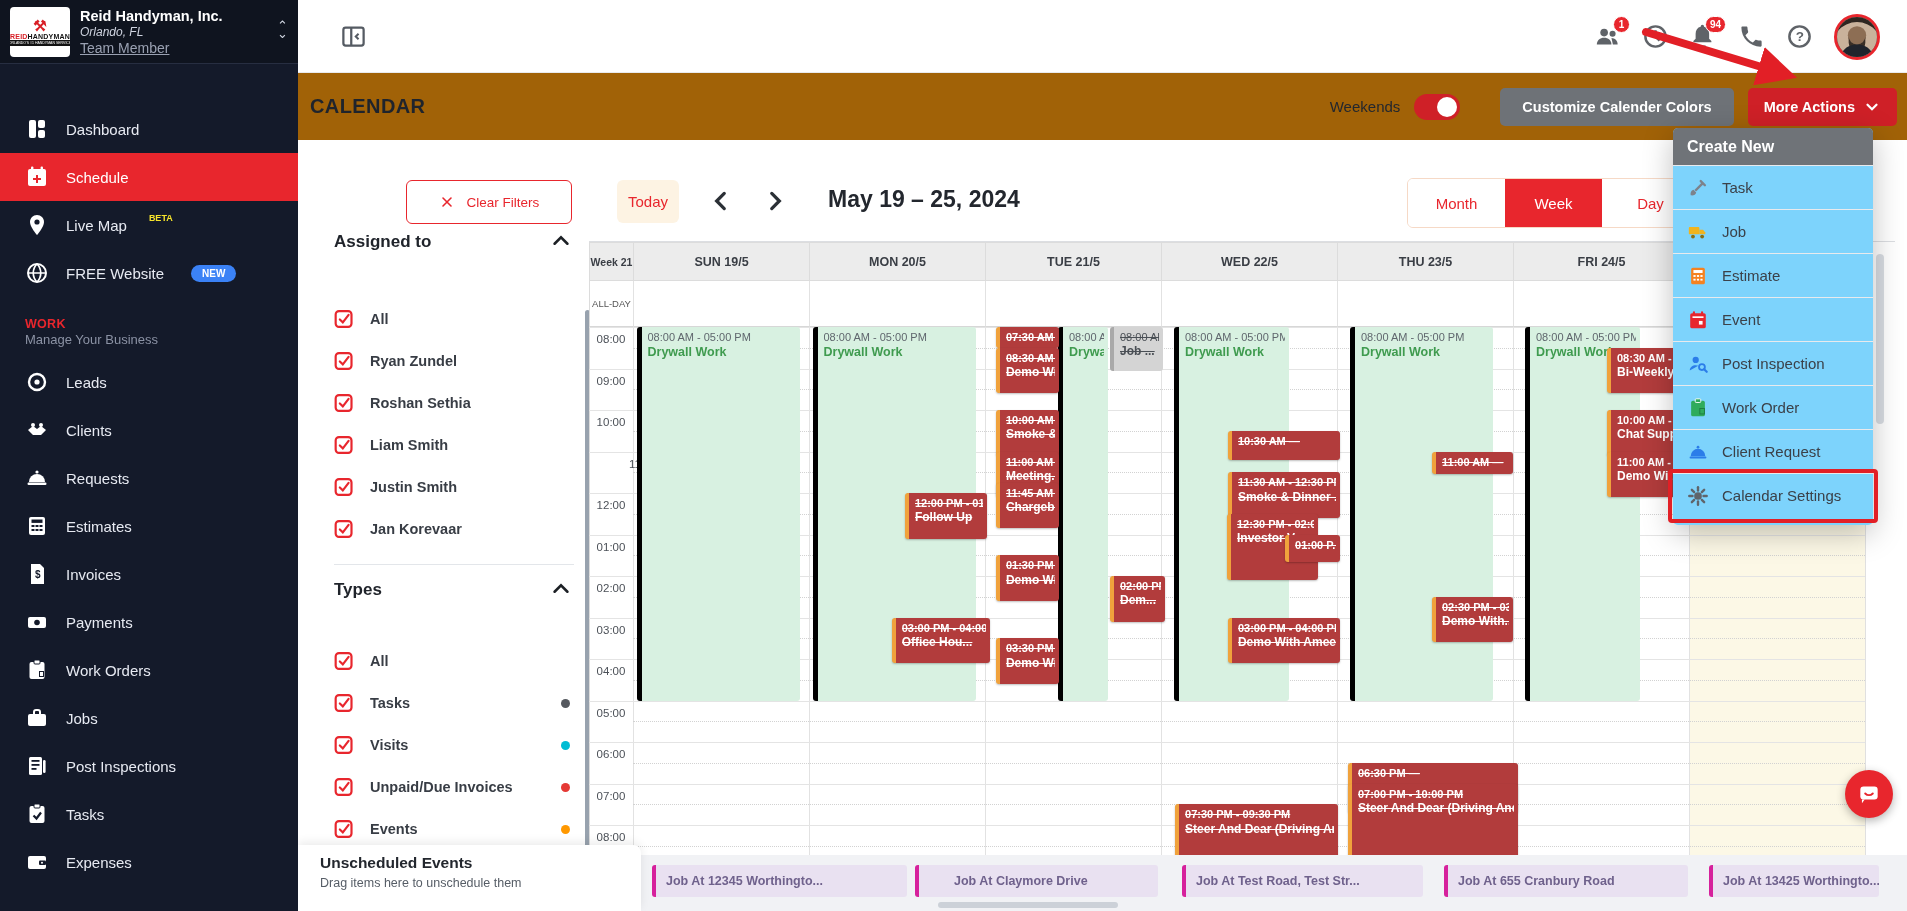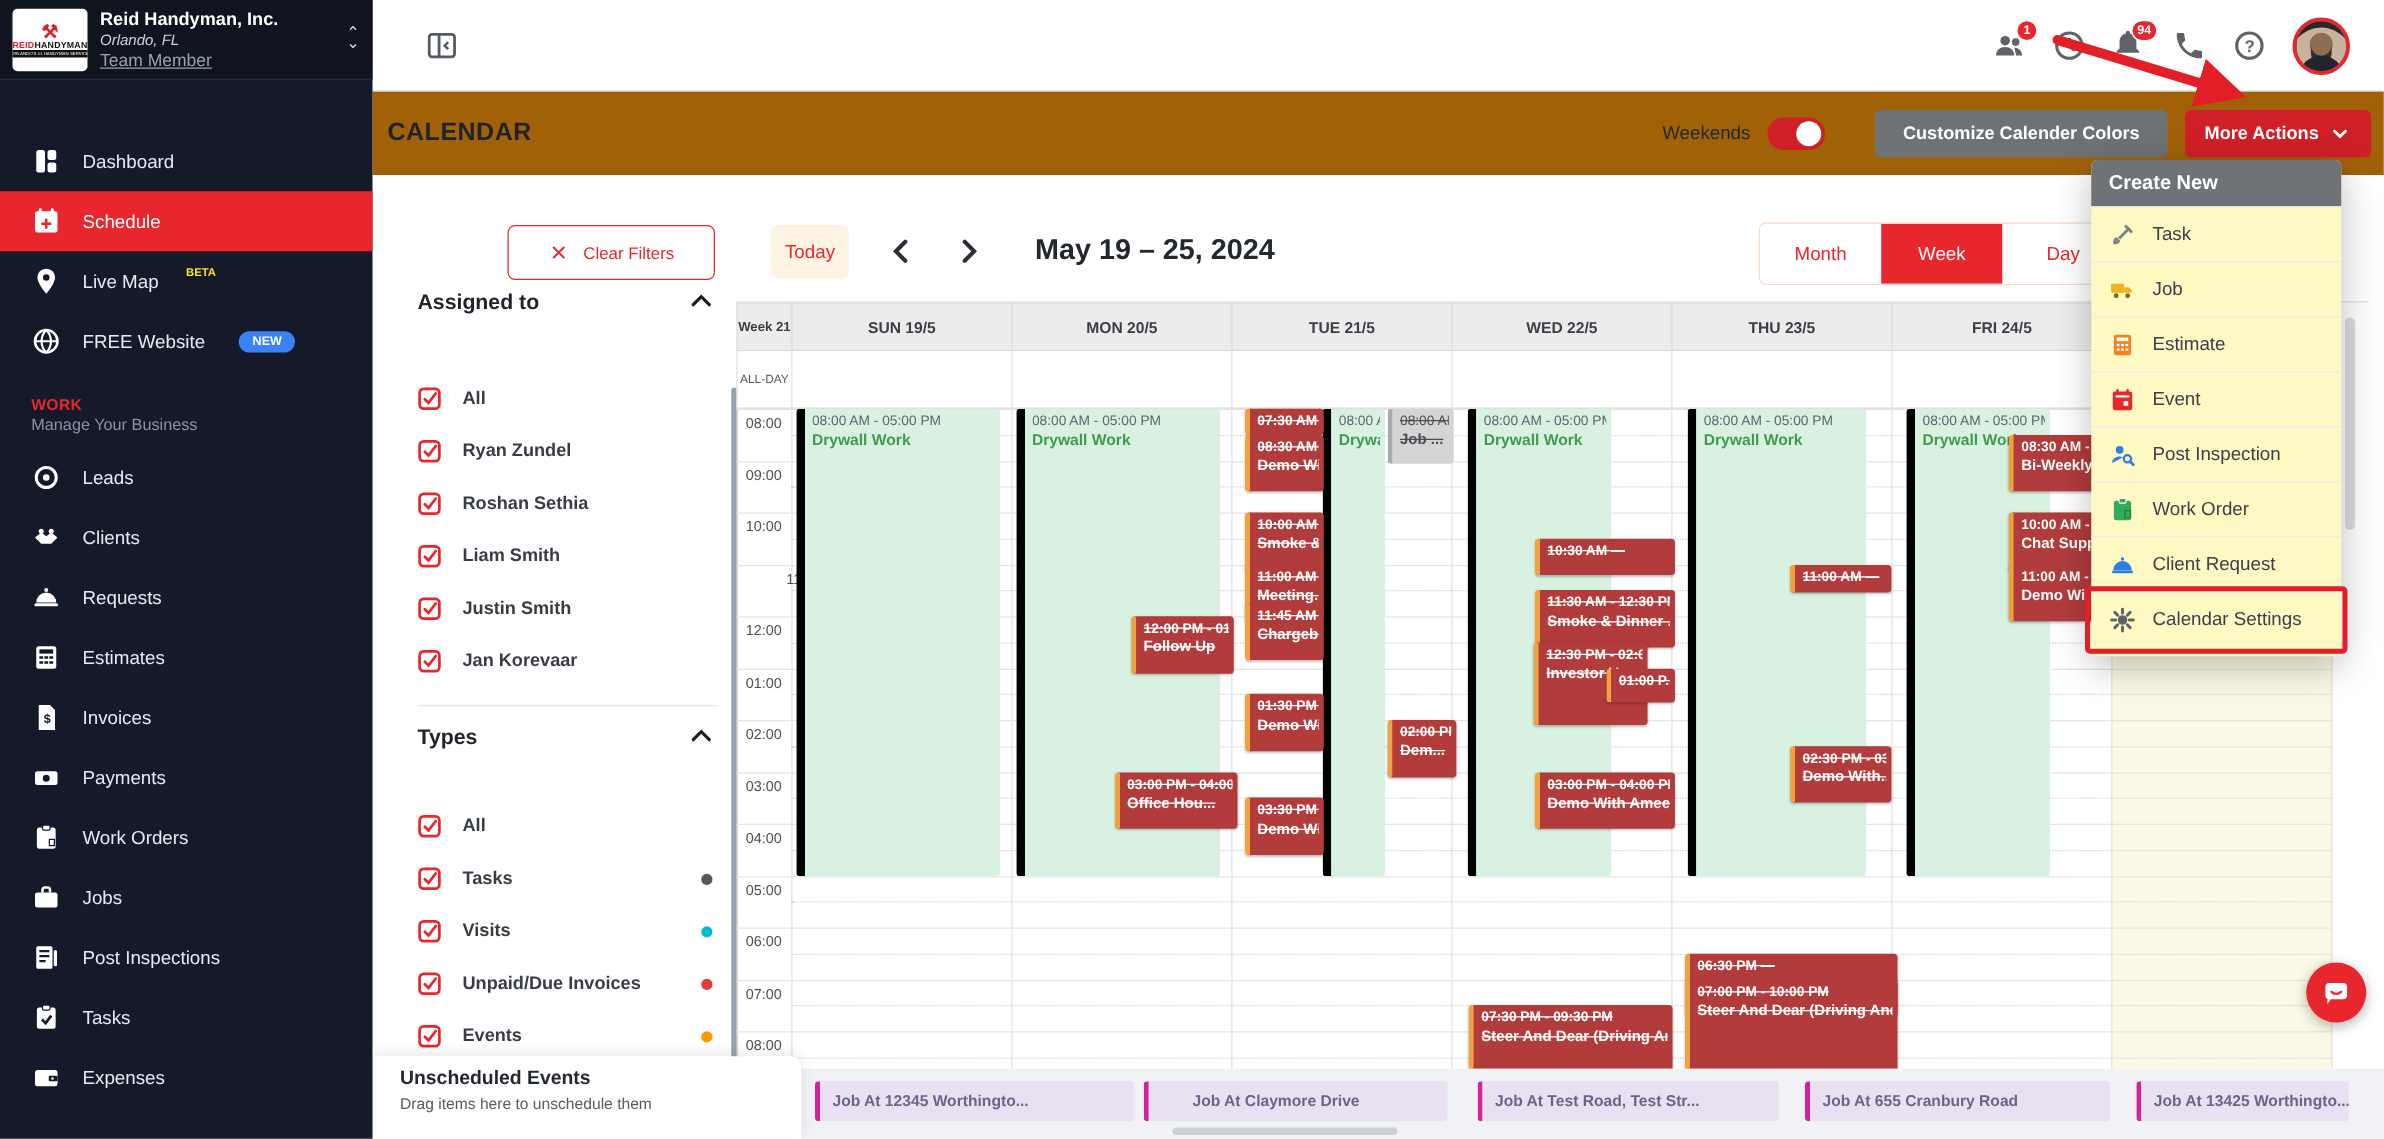--- a/index.html
+++ b/index.html
@@ -74,32 +74,32 @@
   .g-gutter-allday { font-size:9.5px; color:#555; display:flex; align-items:center; justify-content:center; }
   .g-body { position:absolute; left:0; top:85px; width:1276px; height:529px; }
   .g-col { position:absolute; top:0; bottom:0; border-left:1px solid #e2e2e2; }
   .g-col.weekend { background:#fcf8e6; }
   .hline { position:absolute; left:0; width:1276px; border-top:1px solid #e4e4e4; }
   .hline.dotted { border-top:1px dotted #d2d2d2; width:1232px; left:44px; }
   .tlabel { position:absolute; left:0; width:44px; text-align:center; font-size:11.5px; color:#4c5158; }
   .ev { position:absolute; border-radius:3px; overflow:hidden; padding:3px 4px 2px 6px; line-height:1.3; }
   .ev .l1 { font-size:11px; white-space:nowrap; overflow:hidden; }
   .ev .l2 { font-size:12px; font-weight:bold; white-space:nowrap; overflow:hidden; }
-  .ev-visit { background:#d8f1e1; border-left:7px solid #000000; }
+  .ev-visit { background:#d8f1e1; border-left:5px solid #000000; }
   .ev-visit .l1 { color:#5f666d; }
   .ev-visit .l2 { color:#3f9b4f; font-size:12.5px; }
   .ev-task { background:#b23c3c; border-left:4px solid #f0a23c; color:#fff; box-shadow:0 1px 2px rgba(0,0,0,.25); }
   .ev-task .l1 { font-weight:bold; }
   .ev-job { background:#d4d4d4; border-left:4px solid #a9a9a9; color:#4a4f55; }
   .ev.struck .l1, .ev.struck .l2 { text-decoration:line-through; }
   .g-vscroll { position:absolute; left:1276px; top:0; bottom:0; width:30px; background:#fff; border-left:1px solid #e0e0e0; }
   .g-vthumb { position:absolute; left:10px; top:12px; width:8px; height:170px; background:#d9dde3; border-radius:4px; }
 
   
-  .dropdown { position:absolute; left:1375px; top:128px; width:200px; background:#fef9c3; border-radius:5px; box-shadow:0 8px 30px rgba(0,0,0,.25); z-index:80; padding-bottom:8px; }
+  .dropdown { position:absolute; left:1375px; top:128px; width:200px; background:#7dd3fc; border-radius:5px; box-shadow:0 8px 30px rgba(0,0,0,.25); z-index:80; padding-bottom:8px; }
   .dd-head { height:37px; background:#6f7378; color:#fff; font-size:16px; font-weight:bold; display:flex; align-items:center; padding-left:14px; border-radius:5px 5px 0 0; }
   .dd-item { height:44px; display:flex; align-items:center; gap:13px; padding-left:14px; font-size:15px; color:#3b4149; cursor:pointer; border-top:1px solid #e8eaed; }
   .dd-item:first-of-type { border-top:none; }
   .dd-ico { width:22px; height:22px; flex:0 0 auto; }
   .dd-highlight { position:absolute; left:-5px; right:-5px; height:54px; border:4px solid #e21f26; border-radius:4px; pointer-events:none; }
 
   .arrow-note { position:absolute; left:1330px; top:22px; width:185px; height:68px; z-index:90; pointer-events:none; }
 
   
   .bottombar { position:absolute; left:0; bottom:0; right:0; height:56px; background:#f1f2f5; z-index:30; }

